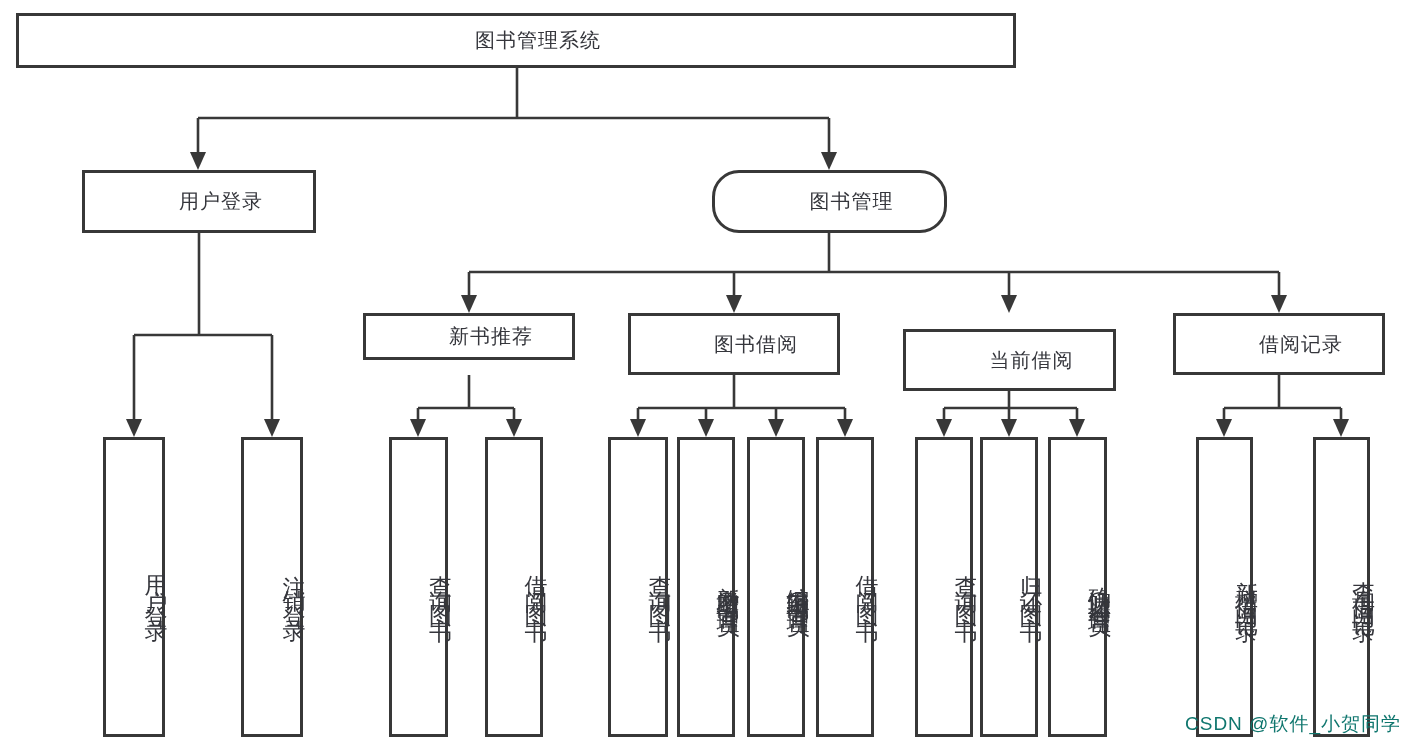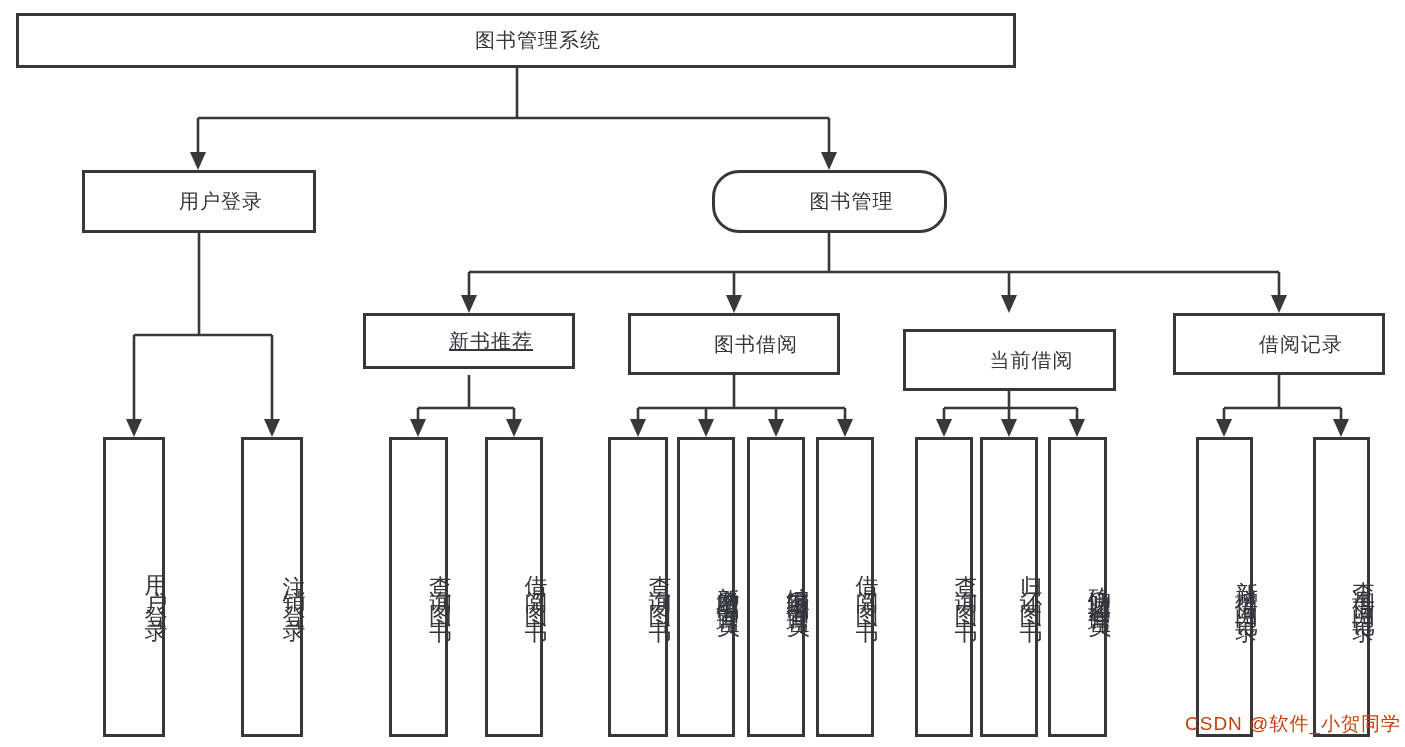--- a/index.html
+++ b/index.html
@@ -30,40 +30,40 @@
     line-height:1;
     white-space:nowrap;
   }
   .s4{letter-spacing:15px;}
   .s6{letter-spacing:8px;}
   .s8{letter-spacing:4px;}
   
   #n-root{left:16px;top:13px;width:1000px;height:55px;}
   #n-login{left:82px;top:170px;width:234px;height:63px;}
   #n-mgmt{left:712px;top:170px;width:235px;height:63px;border-radius:27px;}
-  #n-newbook{left:363px;top:313px;width:212px;height:56px;text-decoration:underline;}
+  #n-newbook{left:363px;top:313px;width:212px;height:47px;}
   #n-bookborrow{left:628px;top:313px;width:212px;height:62px;}
   #n-currentborrow{left:903px;top:313px;width:213px;height:62px;margin-top:16px;}
   #n-borrowrecords{left:1173px;top:313px;width:212px;height:62px;}
   #n-a1{left:103px;top:437px;width:62px;height:300px;}
   #n-a2{left:241px;top:437px;width:62px;height:300px;}
   #n-b1{left:389px;top:437px;width:59px;height:300px;}
   #n-b2{left:485px;top:437px;width:58px;height:300px;}
   #n-c1{left:608px;top:437px;width:60px;height:300px;}
   #n-c2{left:677px;top:437px;width:58px;height:300px;}
   #n-c3{left:747px;top:437px;width:58px;height:300px;}
   #n-c4{left:816px;top:437px;width:58px;height:300px;}
   #n-d1{left:915px;top:437px;width:58px;height:300px;}
   #n-d2{left:980px;top:437px;width:58px;height:300px;}
   #n-d3{left:1048px;top:437px;width:59px;height:300px;}
   #n-e1{left:1196px;top:437px;width:57px;height:300px;}
   #n-e2{left:1313px;top:437px;width:57px;height:300px;}
   #watermark{
     position:absolute;left:1185px;top:711px;
-    font-size:19px;color:#c2410c;letter-spacing:1px;
+    font-size:19px;color:#0f766e;letter-spacing:1px;
     z-index:3;white-space:nowrap;
   }
 </style>
 </head>
 <body>
 
 <div id="canvas">
 
   <svg id="connector-layer" width="1405" height="747" viewBox="0 0 1405 747">
     <g stroke="#383838" stroke-width="2.6" fill="none">

